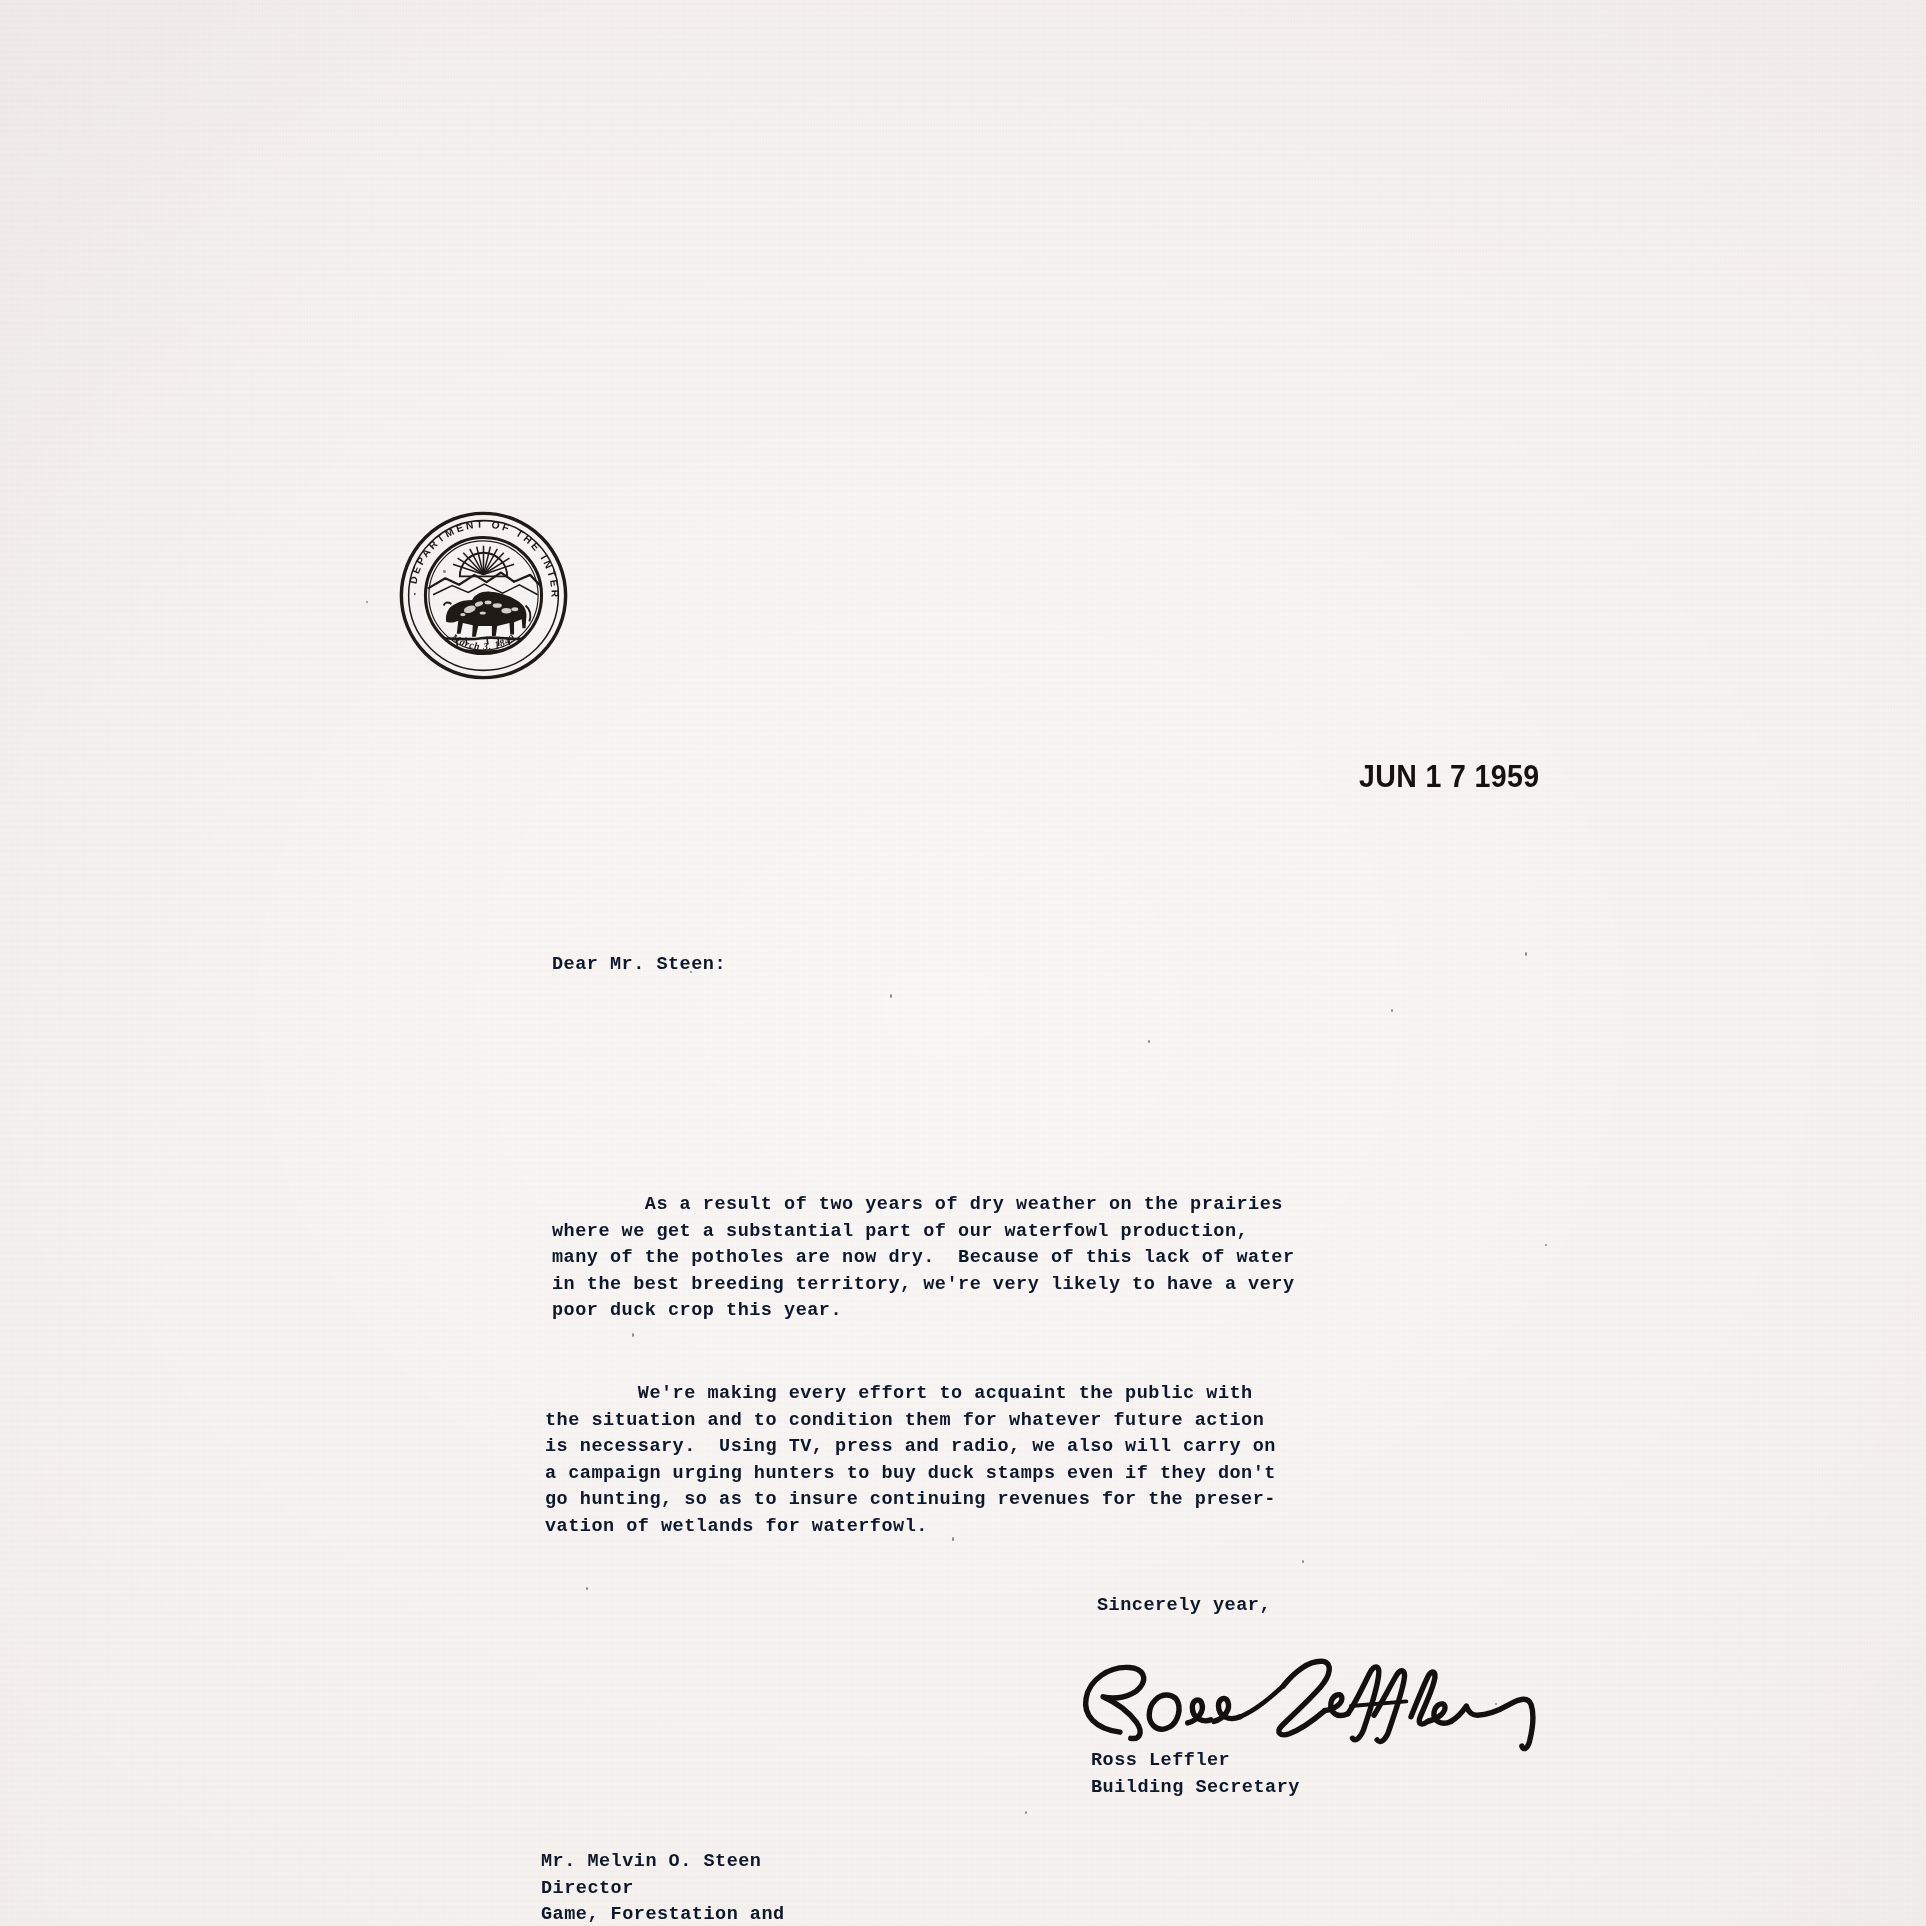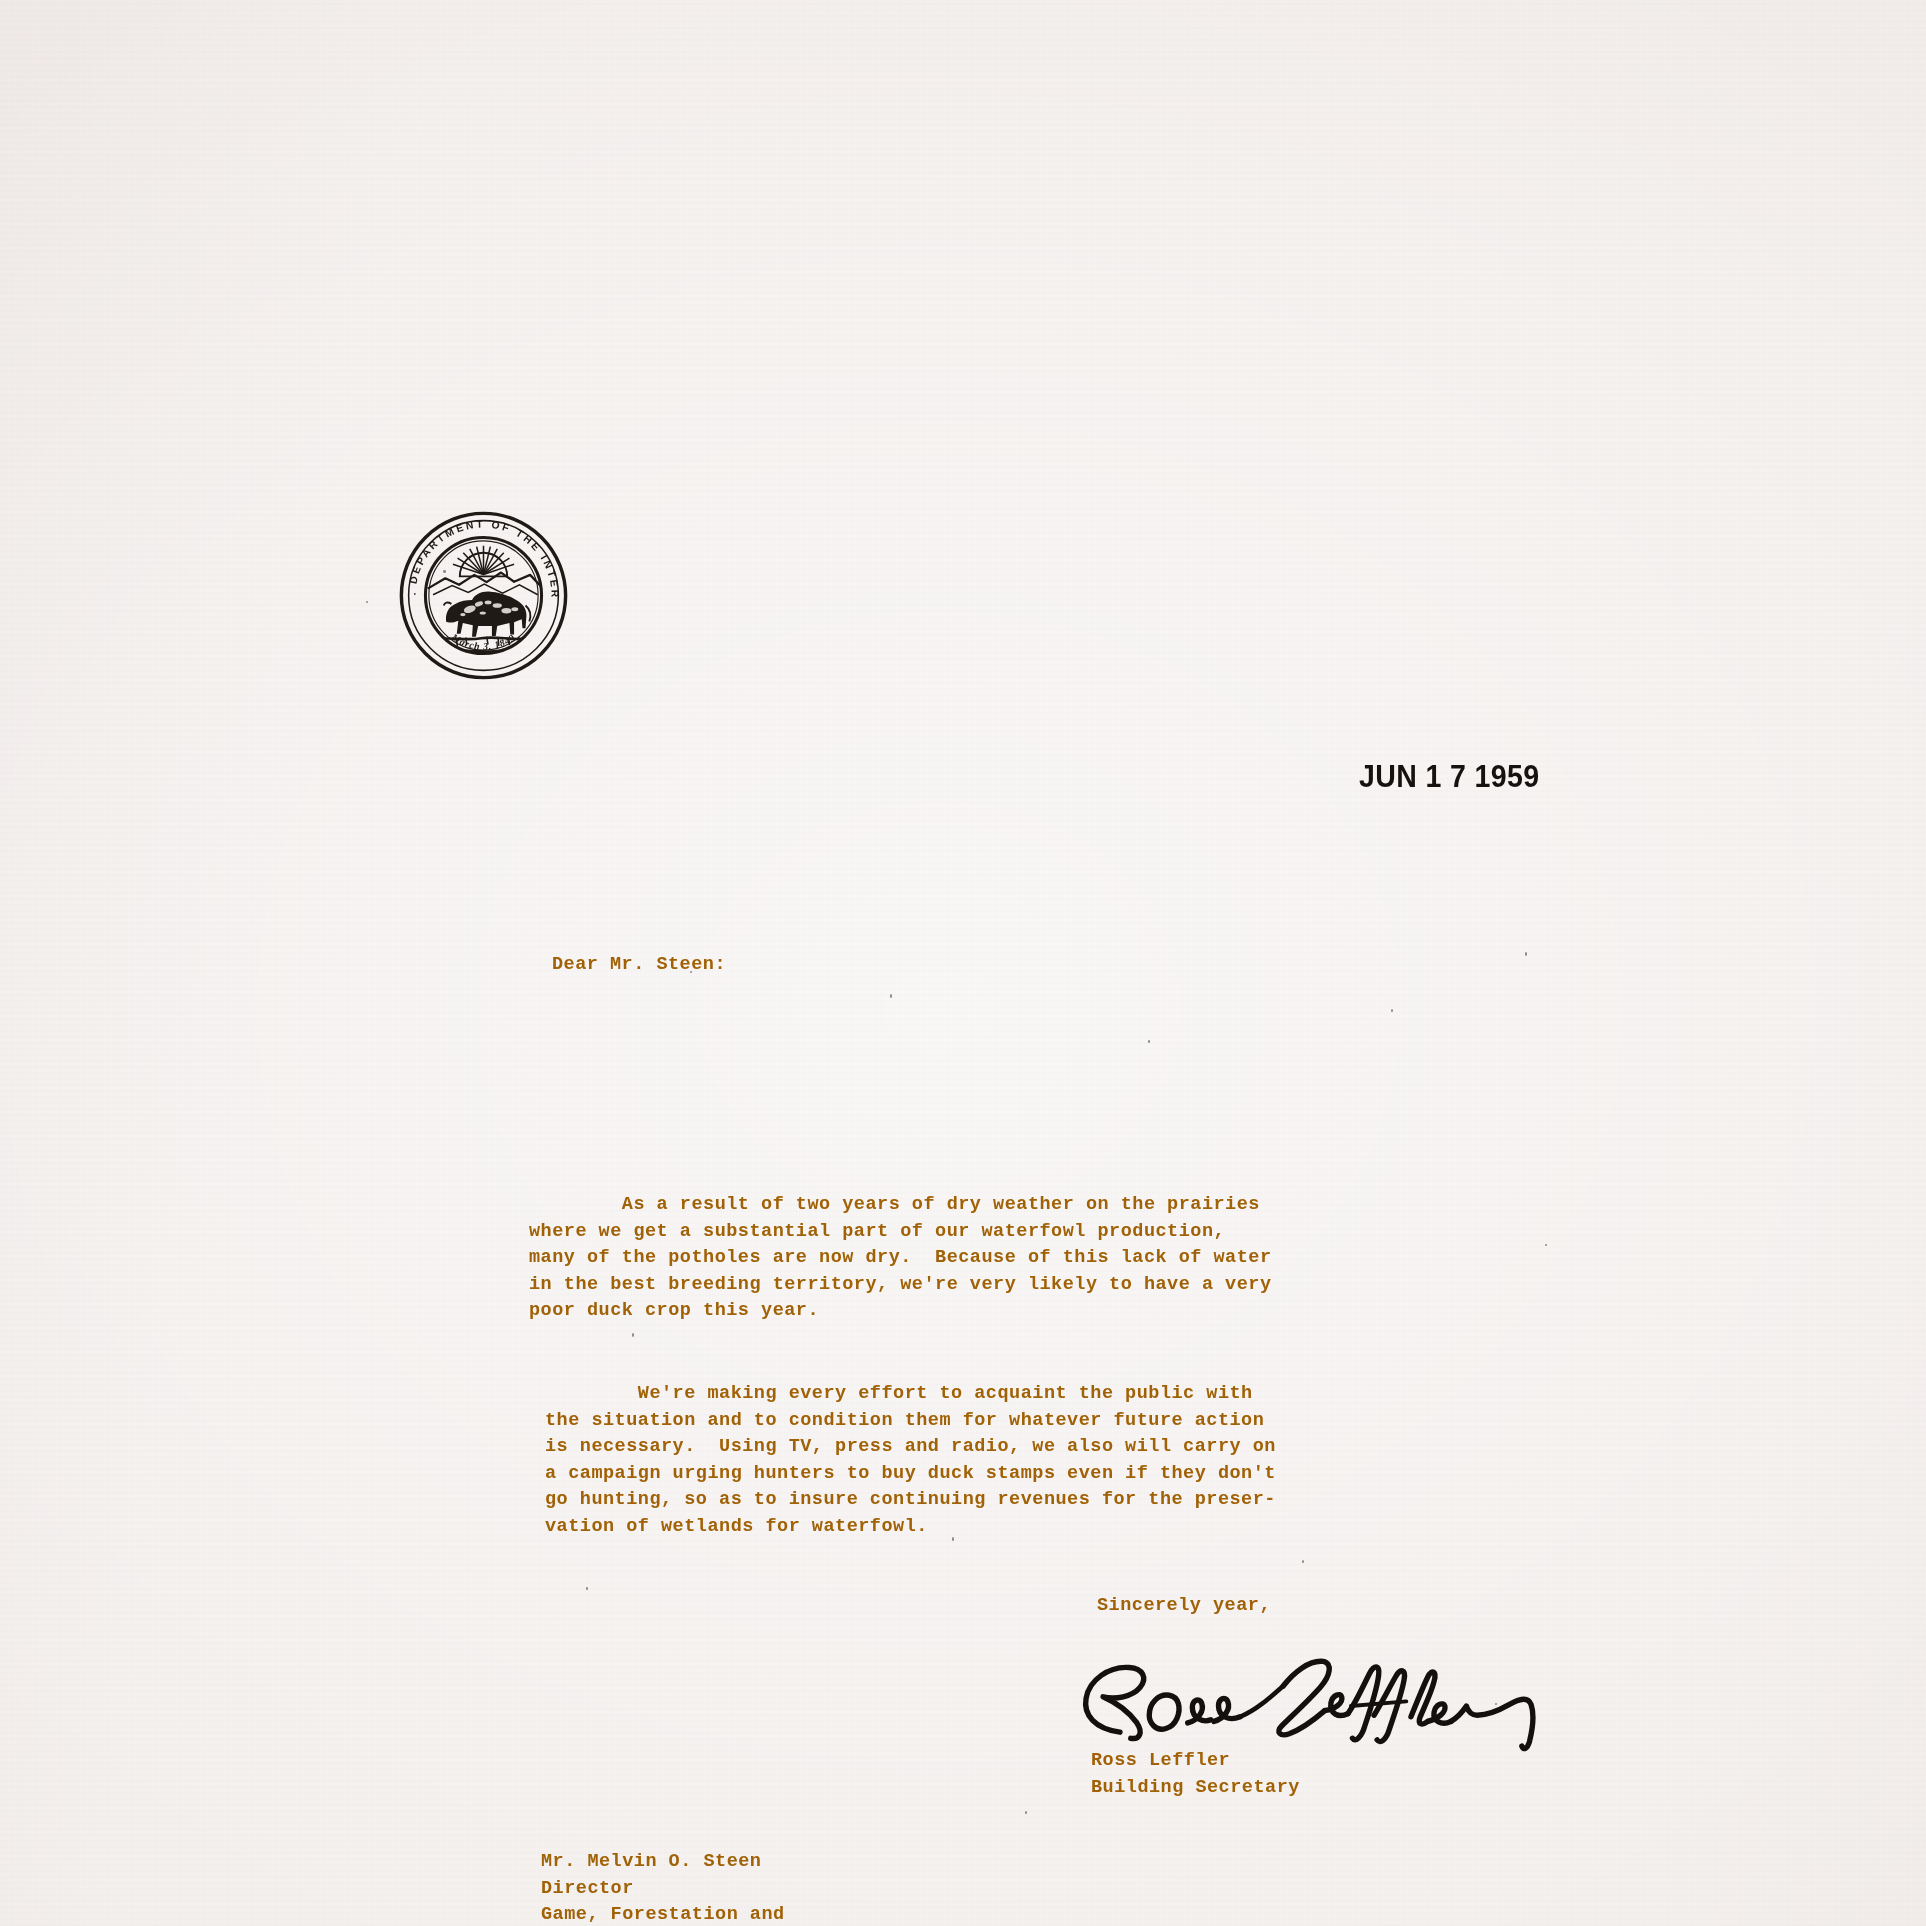--- a/index.html
+++ b/index.html
@@ -82,30 +82,30 @@
     color: #17120f;
     white-space: nowrap;
     transform: scaleX(.92);
     transform-origin: left center;
   }
 
   
   .tw {
     font-family: "Liberation Mono", "DejaVu Sans Mono", monospace;
     font-weight: 700;
-    color: #a16207;
+    color: #0f172a;
     font-size: 18.5px;
     line-height: 26.6px;
     letter-spacing: 0.5px;
     white-space: pre;
   }
 
   #salutation  { position: absolute; left: 552px; top: 952px; }
   #para-1      { position: absolute; left: 552px; top: 1019px; }
-  #para-2      { position: absolute; left: 529px; top: 1192px; }
+  #para-2      { position: absolute; left: 552px; top: 1192px; }
   #para-3      { position: absolute; left: 545px; top: 1381px; }
   #closing     { position: absolute; left: 1097px; top: 1593px; }
   #signer      { position: absolute; left: 1091px; top: 1748px; }
   #recipient   { position: absolute; left: 541px; top: 1849px; }
 
   
   #signature {
     position: absolute;
     left: 1063px;
     top: 1649px;

